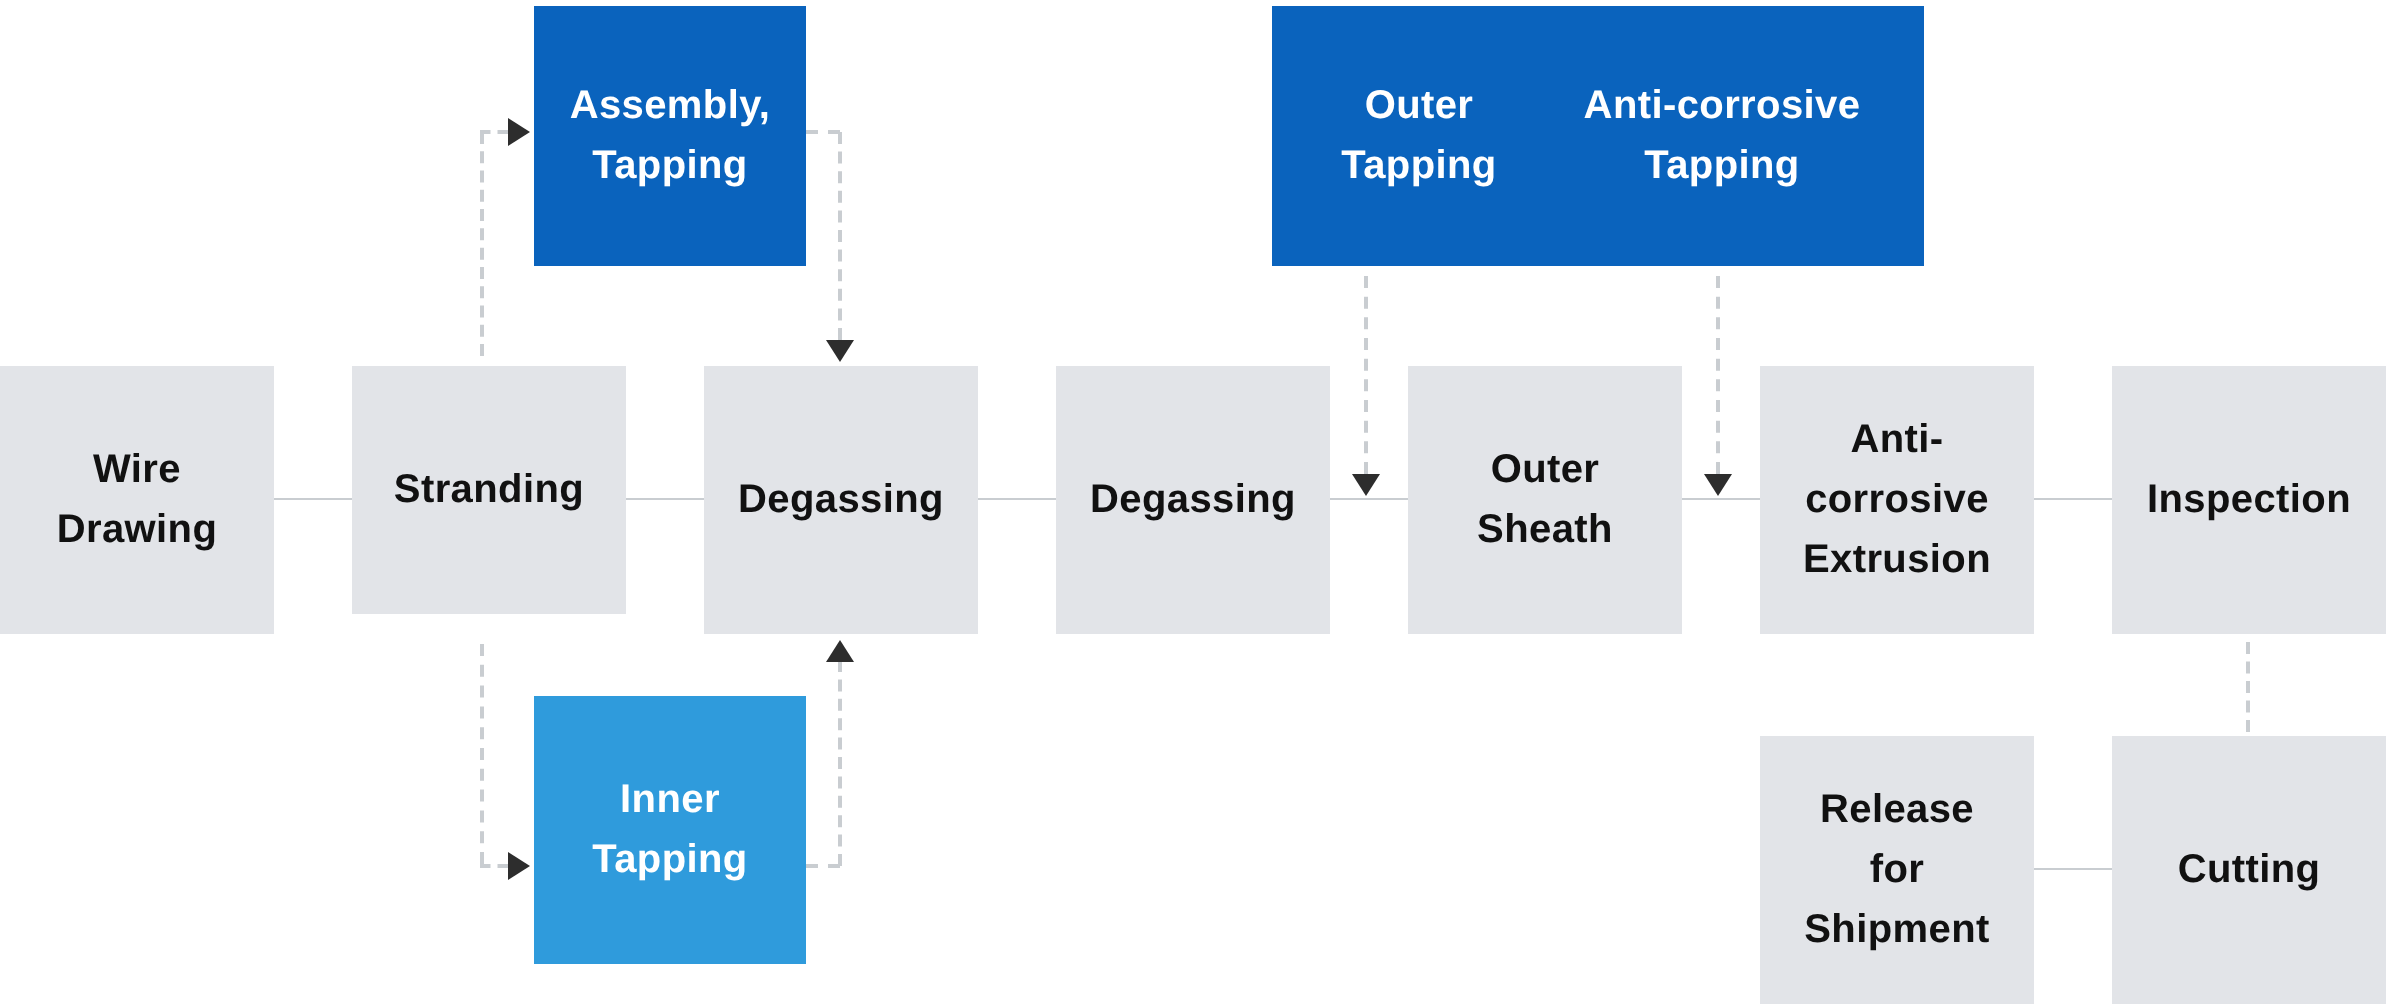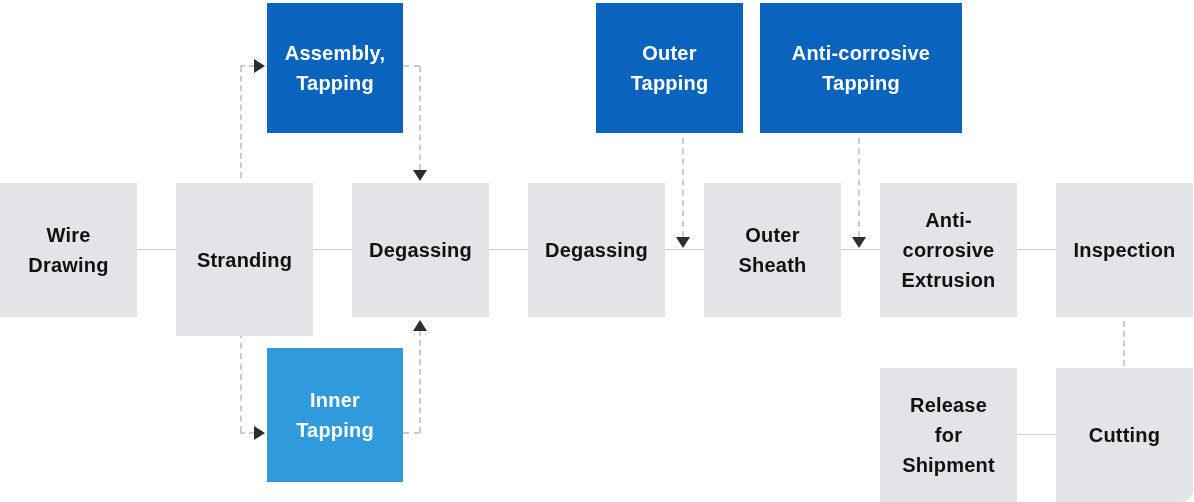--- a/index.html
+++ b/index.html
@@ -1,19 +1,18 @@
 <!DOCTYPE html>
 <html style="--primary-blue: #0A63BD; --light-blue: #2F9BDC; --box-gray: #E2E4E8; --line-gray: #C9CDD1; --arrow-dark: #2D2D2D; --text-dark: #111111; --text-white: #FFFFFF;"><head>
 <meta charset="utf-8">
 <style>
   html,body{margin:0;padding:0;background:#fff}
   .diagram{
     position:relative;width:1194px;height:502px;background:#fff;overflow:hidden;
     font-family:"Liberation Sans","DejaVu Sans",sans-serif;
-    border-radius:14px;
   }
   .box{
     position:absolute;display:flex;align-items:center;justify-content:center;
     text-align:center;font-weight:700;font-size:20px;line-height:30px;
     letter-spacing:.2px;padding:0 8px;box-sizing:border-box;
   }
   .gray{background:var(--box-gray,#E2E4E8);color:var(--text-dark,#111111)}
   .blue{background:var(--primary-blue,#0A63BD);color:var(--text-white,#FFFFFF)}
   .lightblue{background:var(--light-blue,#2F9BDC);color:var(--text-white,#FFFFFF)}
   .narrow .lbl{max-width:100px;display:inline-block}
@@ -59,31 +58,31 @@
   <div class="arr down" style="left:676px;top:237px"></div>
 
   <div class="dash-v" style="left:858px;top:138px;height:99px"></div>
   <div class="arr down" style="left:852px;top:237px"></div>
 
   <div class="dash-v" style="left:1123px;top:321px;height:45px"></div>
 
   <div class="box blue" style="left:267px;top:3px;width:136px;height:130px">
     <span class="lbl">Assembly, Tapping</span>
   </div>
-  <div class="box blue" style="left:596px;top:3px;width:147px;height:130px">
+  <div class="box blue" style="left:636px;top:3px;width:147px;height:130px">
     <span class="lbl">Outer Tapping</span>
   </div>
   <div class="box blue" style="left:760px;top:3px;width:202px;height:130px">
     <span class="lbl">Anti-corrosive Tapping</span>
   </div>
 
   <div class="box gray" style="left:0;top:183px;width:137px;height:134px">
     <span class="lbl">Wire Drawing</span>
   </div>
-  <div class="box gray" style="left:176px;top:183px;width:137px;height:153px">
+  <div class="box gray" style="left:176px;top:183px;width:137px;height:124px">
     <span class="lbl">Stranding</span>
   </div>
   <div class="box gray" style="left:352px;top:183px;width:137px;height:134px">
     <span class="lbl">Degassing</span>
   </div>
   <div class="box gray" style="left:528px;top:183px;width:137px;height:134px">
     <span class="lbl">Degassing</span>
   </div>
   <div class="box gray" style="left:704px;top:183px;width:137px;height:134px">
     <span class="lbl">Outer Sheath</span>

